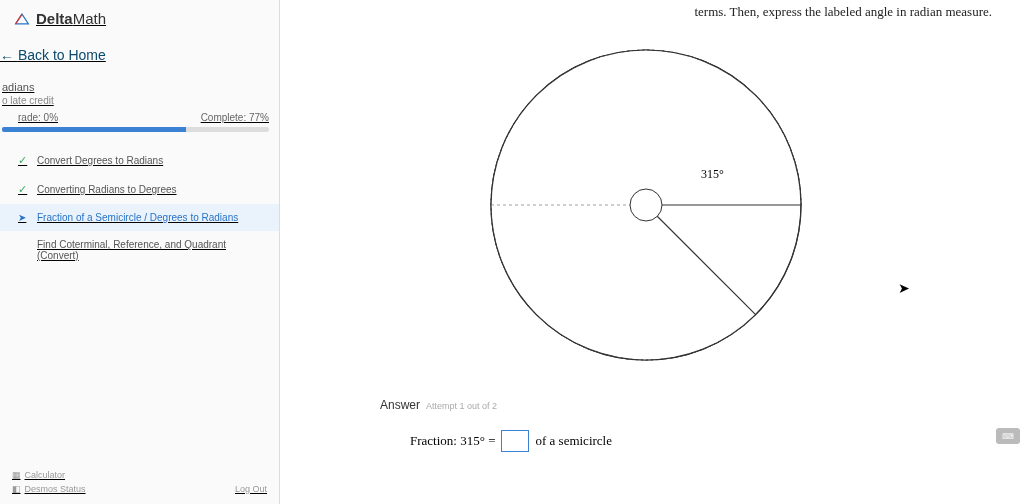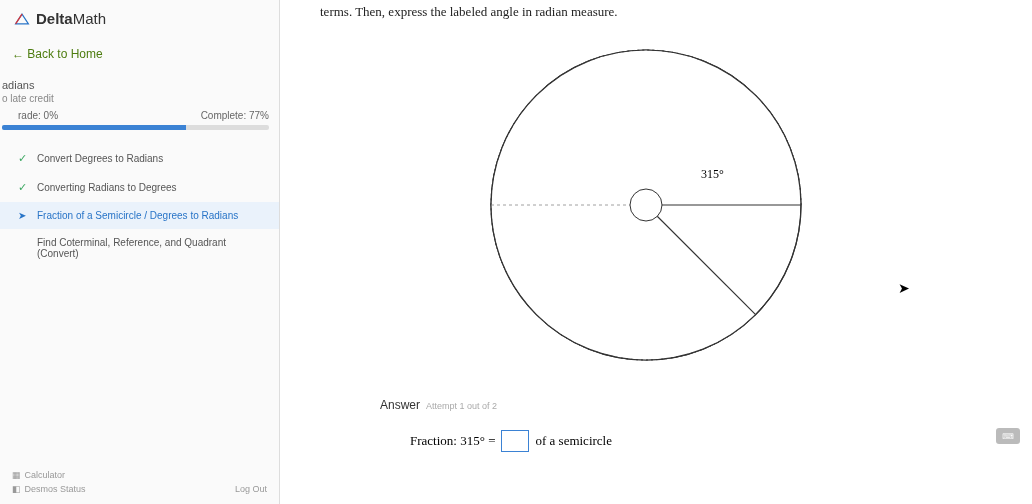--- a/index.html
+++ b/index.html
@@ -1,41 +1,41 @@
 <!DOCTYPE html>
 <html><head>
   <meta charset="utf-8">
   <style>
     * { margin: 0; padding: 0; box-sizing: border-box; }
     body { font-family: -apple-system, BlinkMacSystemFont, 'Segoe UI', Arial, sans-serif; background: #f5f5f5; width: 1032px; height: 504px; overflow: hidden; display: flex; }
-    .sidebar { width: 280px; background: #fafafa; border-right: 1px solid #ddd; display: flex; flex-direction: column; height: 100%; }
+    .sidebar { width: 280px; background: #fafafa; border-right: 1px solid #ddd; display: flex; flex-direction: column; height: 100%; text-decoration: underline; }
     .logo { padding: 10px 14px; display: flex; align-items: center; gap: 6px; }
     .logo-icon { width: 16px; height: 14px; position: relative; }
     .logo-icon svg { width: 100%; height: 100%; }
     .logo-text { font-size: 15px; font-weight: 400; color: #333; }
     .logo-text .bold { font-weight: 700; }
-    .back-link { padding: 10px 14px 14px 12px; color: #4d7c0f; font-size: 12px; cursor: pointer; }
+    .back-link { padding: 10px 14px 14px 0; color: #0c4a6e; font-size: 14px; cursor: pointer; }
     .assignment-info { padding: 4px 2px 0; }
     .assignment-title { font-size: 11px; color: #555; }
     .late-credit { font-size: 10px; color: #888; margin-top: 2px; }
     .grade-row { display: flex; justify-content: space-between; align-items: center; padding: 6px 10px 4px 18px; font-size: 10px; color: #666; }
     .progress-bar { height: 5px; background: #ddd; margin: 0 10px 14px 2px; border-radius: 2px; overflow: hidden; }
     .progress-fill { height: 100%; width: 69%; background: #3b82d4; }
     .topics { list-style: none; }
     .topic { padding: 8px 10px 8px 18px; font-size: 10px; color: #555; display: flex; align-items: center; gap: 8px; cursor: pointer; }
     .topic.active { background: #eaf2fb; color: #2874c7; font-weight: 500; }
     .check-icon { color: #3aa760; font-size: 11px; flex-shrink: 0; width: 11px; }
     .arrow-icon { color: #2874c7; font-size: 10px; flex-shrink: 0; width: 11px; }
     .blank-icon { width: 11px; flex-shrink: 0; }
     .sidebar-footer { margin-top: auto; padding: 10px 12px; display: flex; justify-content: space-between; align-items: flex-end; }
     .footer-links { display: flex; flex-direction: column; gap: 4px; font-size: 9px; color: #999; }
     .footer-link { display: flex; align-items: center; gap: 4px; cursor: pointer; }
     .logout { font-size: 9px; color: #999; cursor: pointer; }
     .main { flex: 1; background: #fff; padding: 0 40px 20px; position: relative; overflow: hidden; }
-    .question-text { font-family: Georgia, serif; font-size: 13px; color: #222; padding: 4px 0 10px; }
+    .question-text { font-family: Georgia, serif; font-size: 13px; color: #222; padding: 4px 0 10px; text-align: right; }
     .diagram-area { display: flex; justify-content: center; padding: 10px 0 20px; }
     .diagram { position: relative; width: 340px; height: 330px; }
     .angle-label { position: absolute; left: 215px; top: 127px; font-size: 12px; font-family: Georgia, serif; }
     .answer-section { padding: 8px 0 0 60px; }
     .answer-header { font-size: 12px; color: #333; }
     .attempt-text { font-size: 9px; color: #aaa; margin-left: 6px; }
     .fraction-row { margin-top: 18px; font-family: Georgia, serif; font-size: 13px; display: flex; align-items: center; gap: 6px; margin-left: 30px; }
     .answer-box { width: 28px; height: 22px; border: 1px solid #3b82d4; background: #fff; }
     .keyboard-badge { position: absolute; right: 12px; bottom: 60px; width: 24px; height: 16px; background: #bbb; border-radius: 3px; display: flex; align-items: center; justify-content: center; font-size: 8px; color: #fff; }
     .cursor { position: absolute; left: 618px; top: 280px; font-size: 14px; color: #000; pointer-events: none; }

